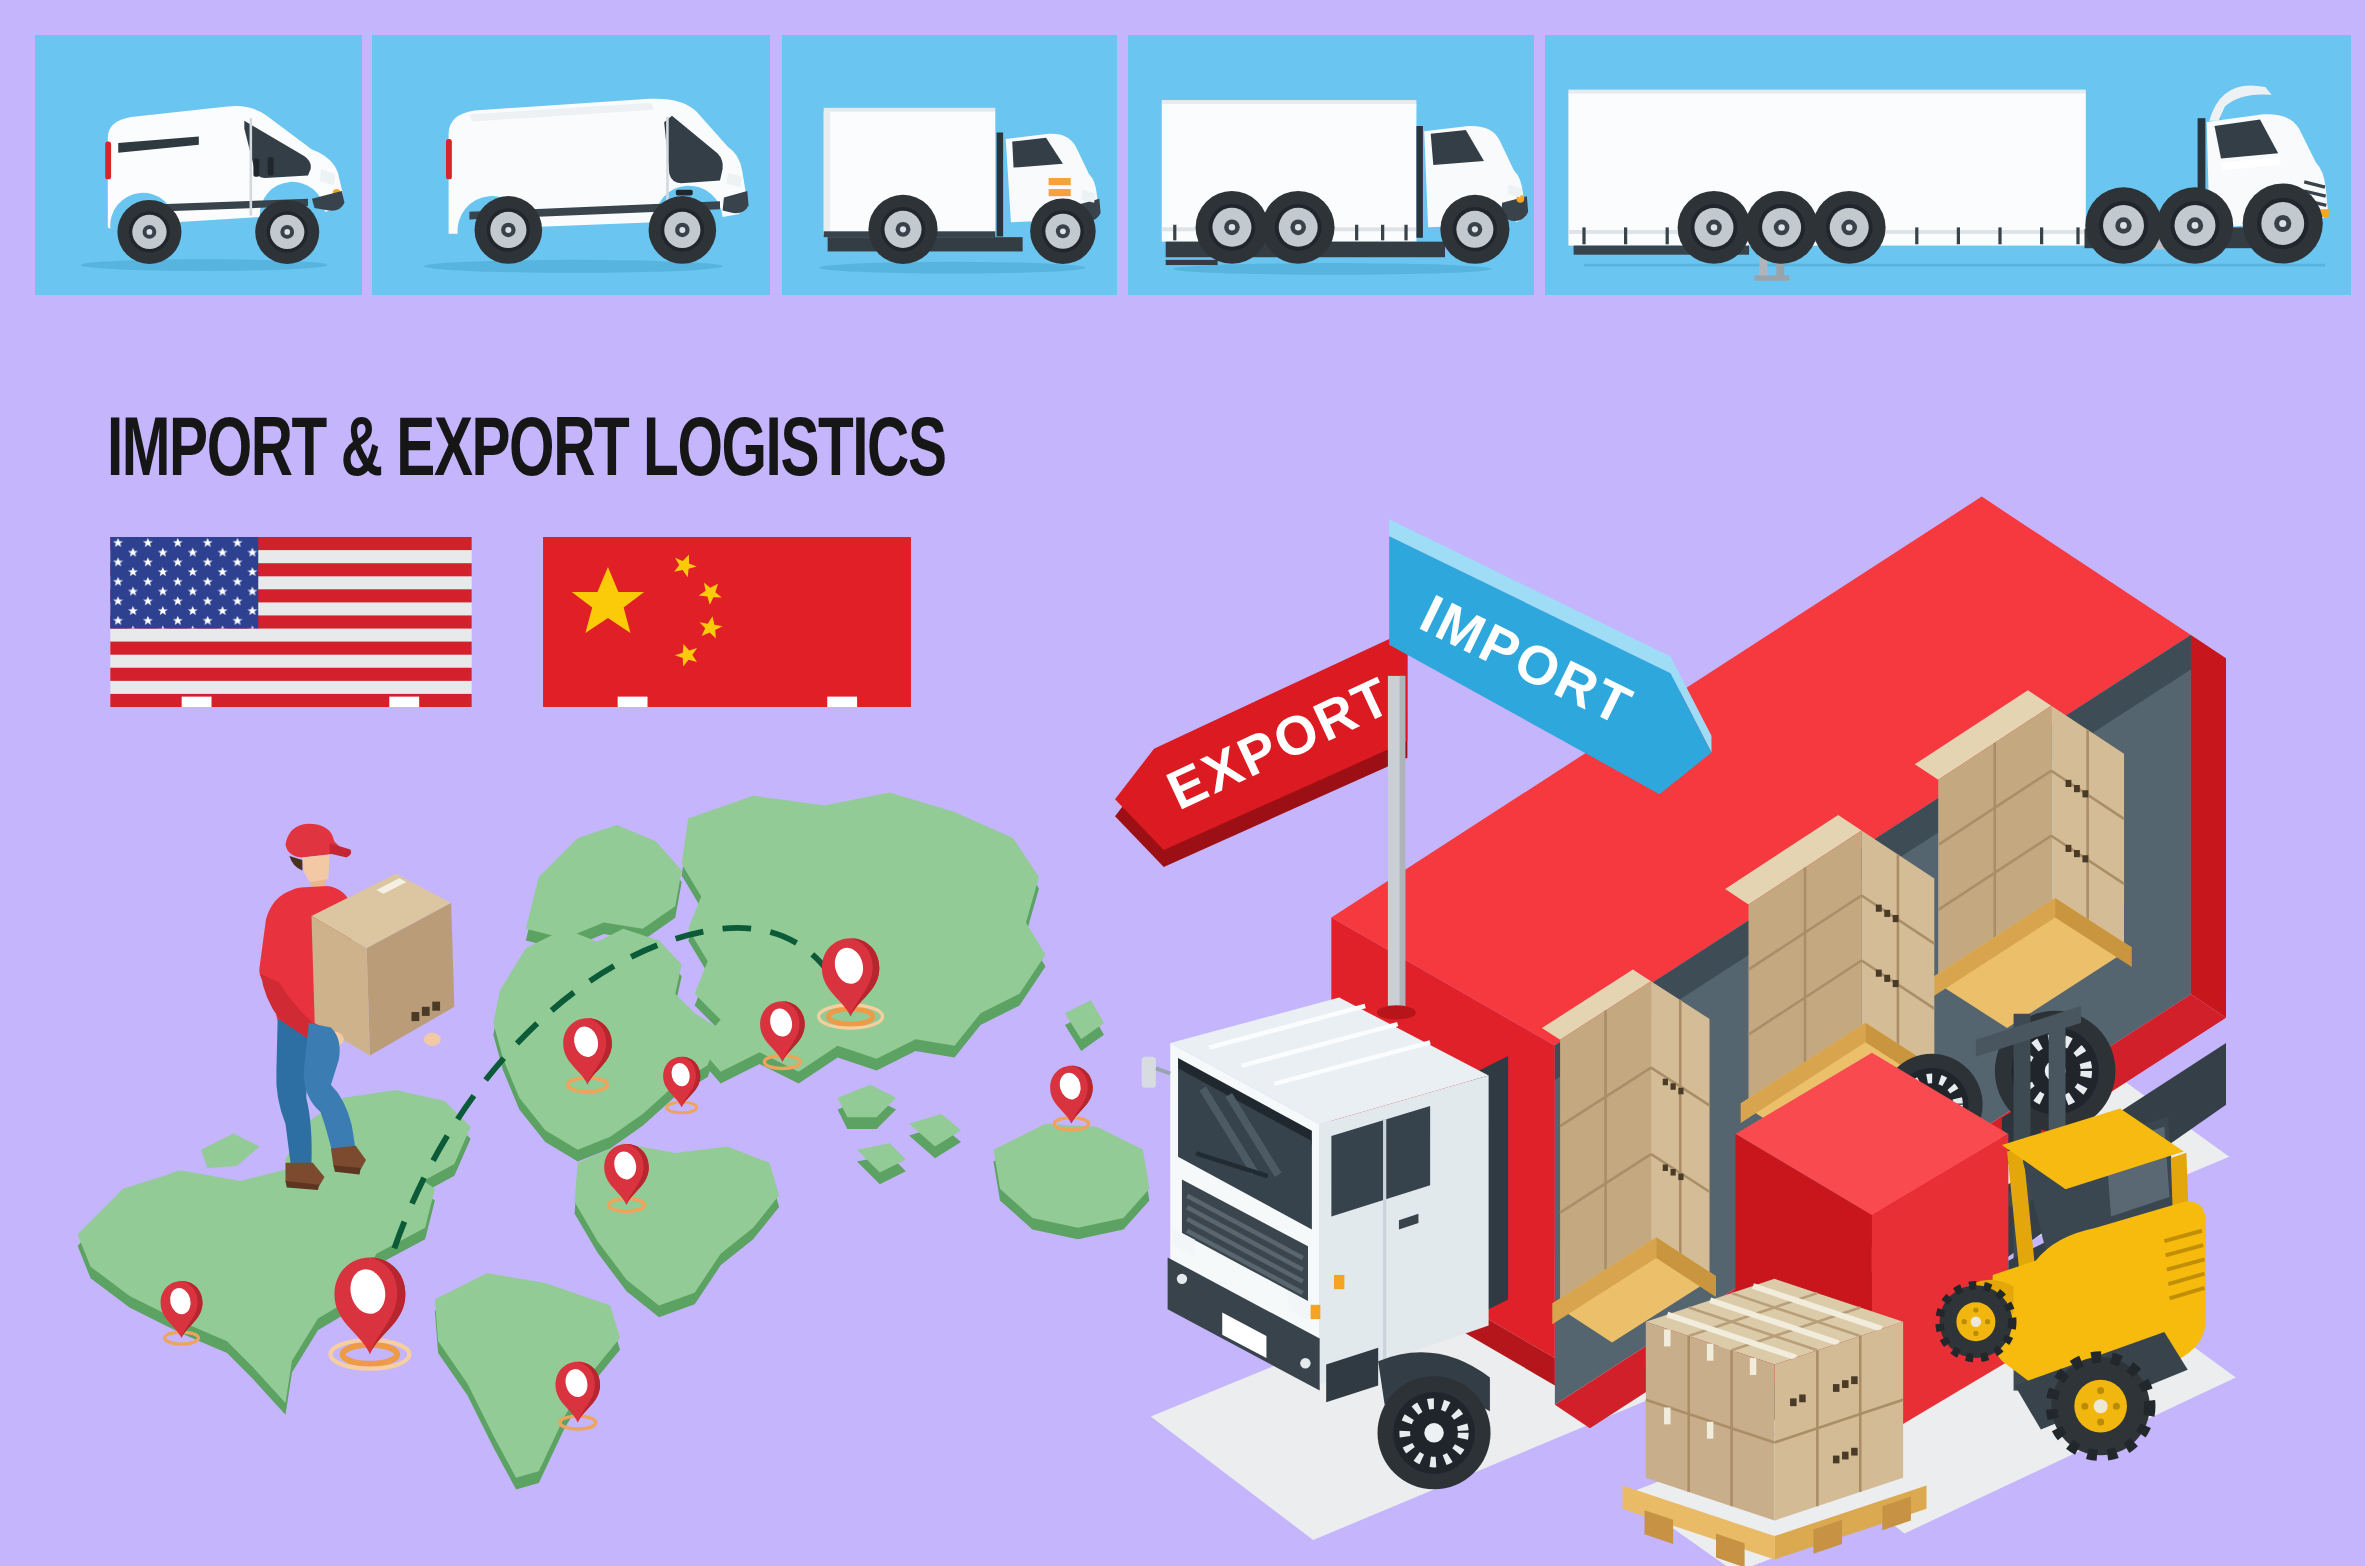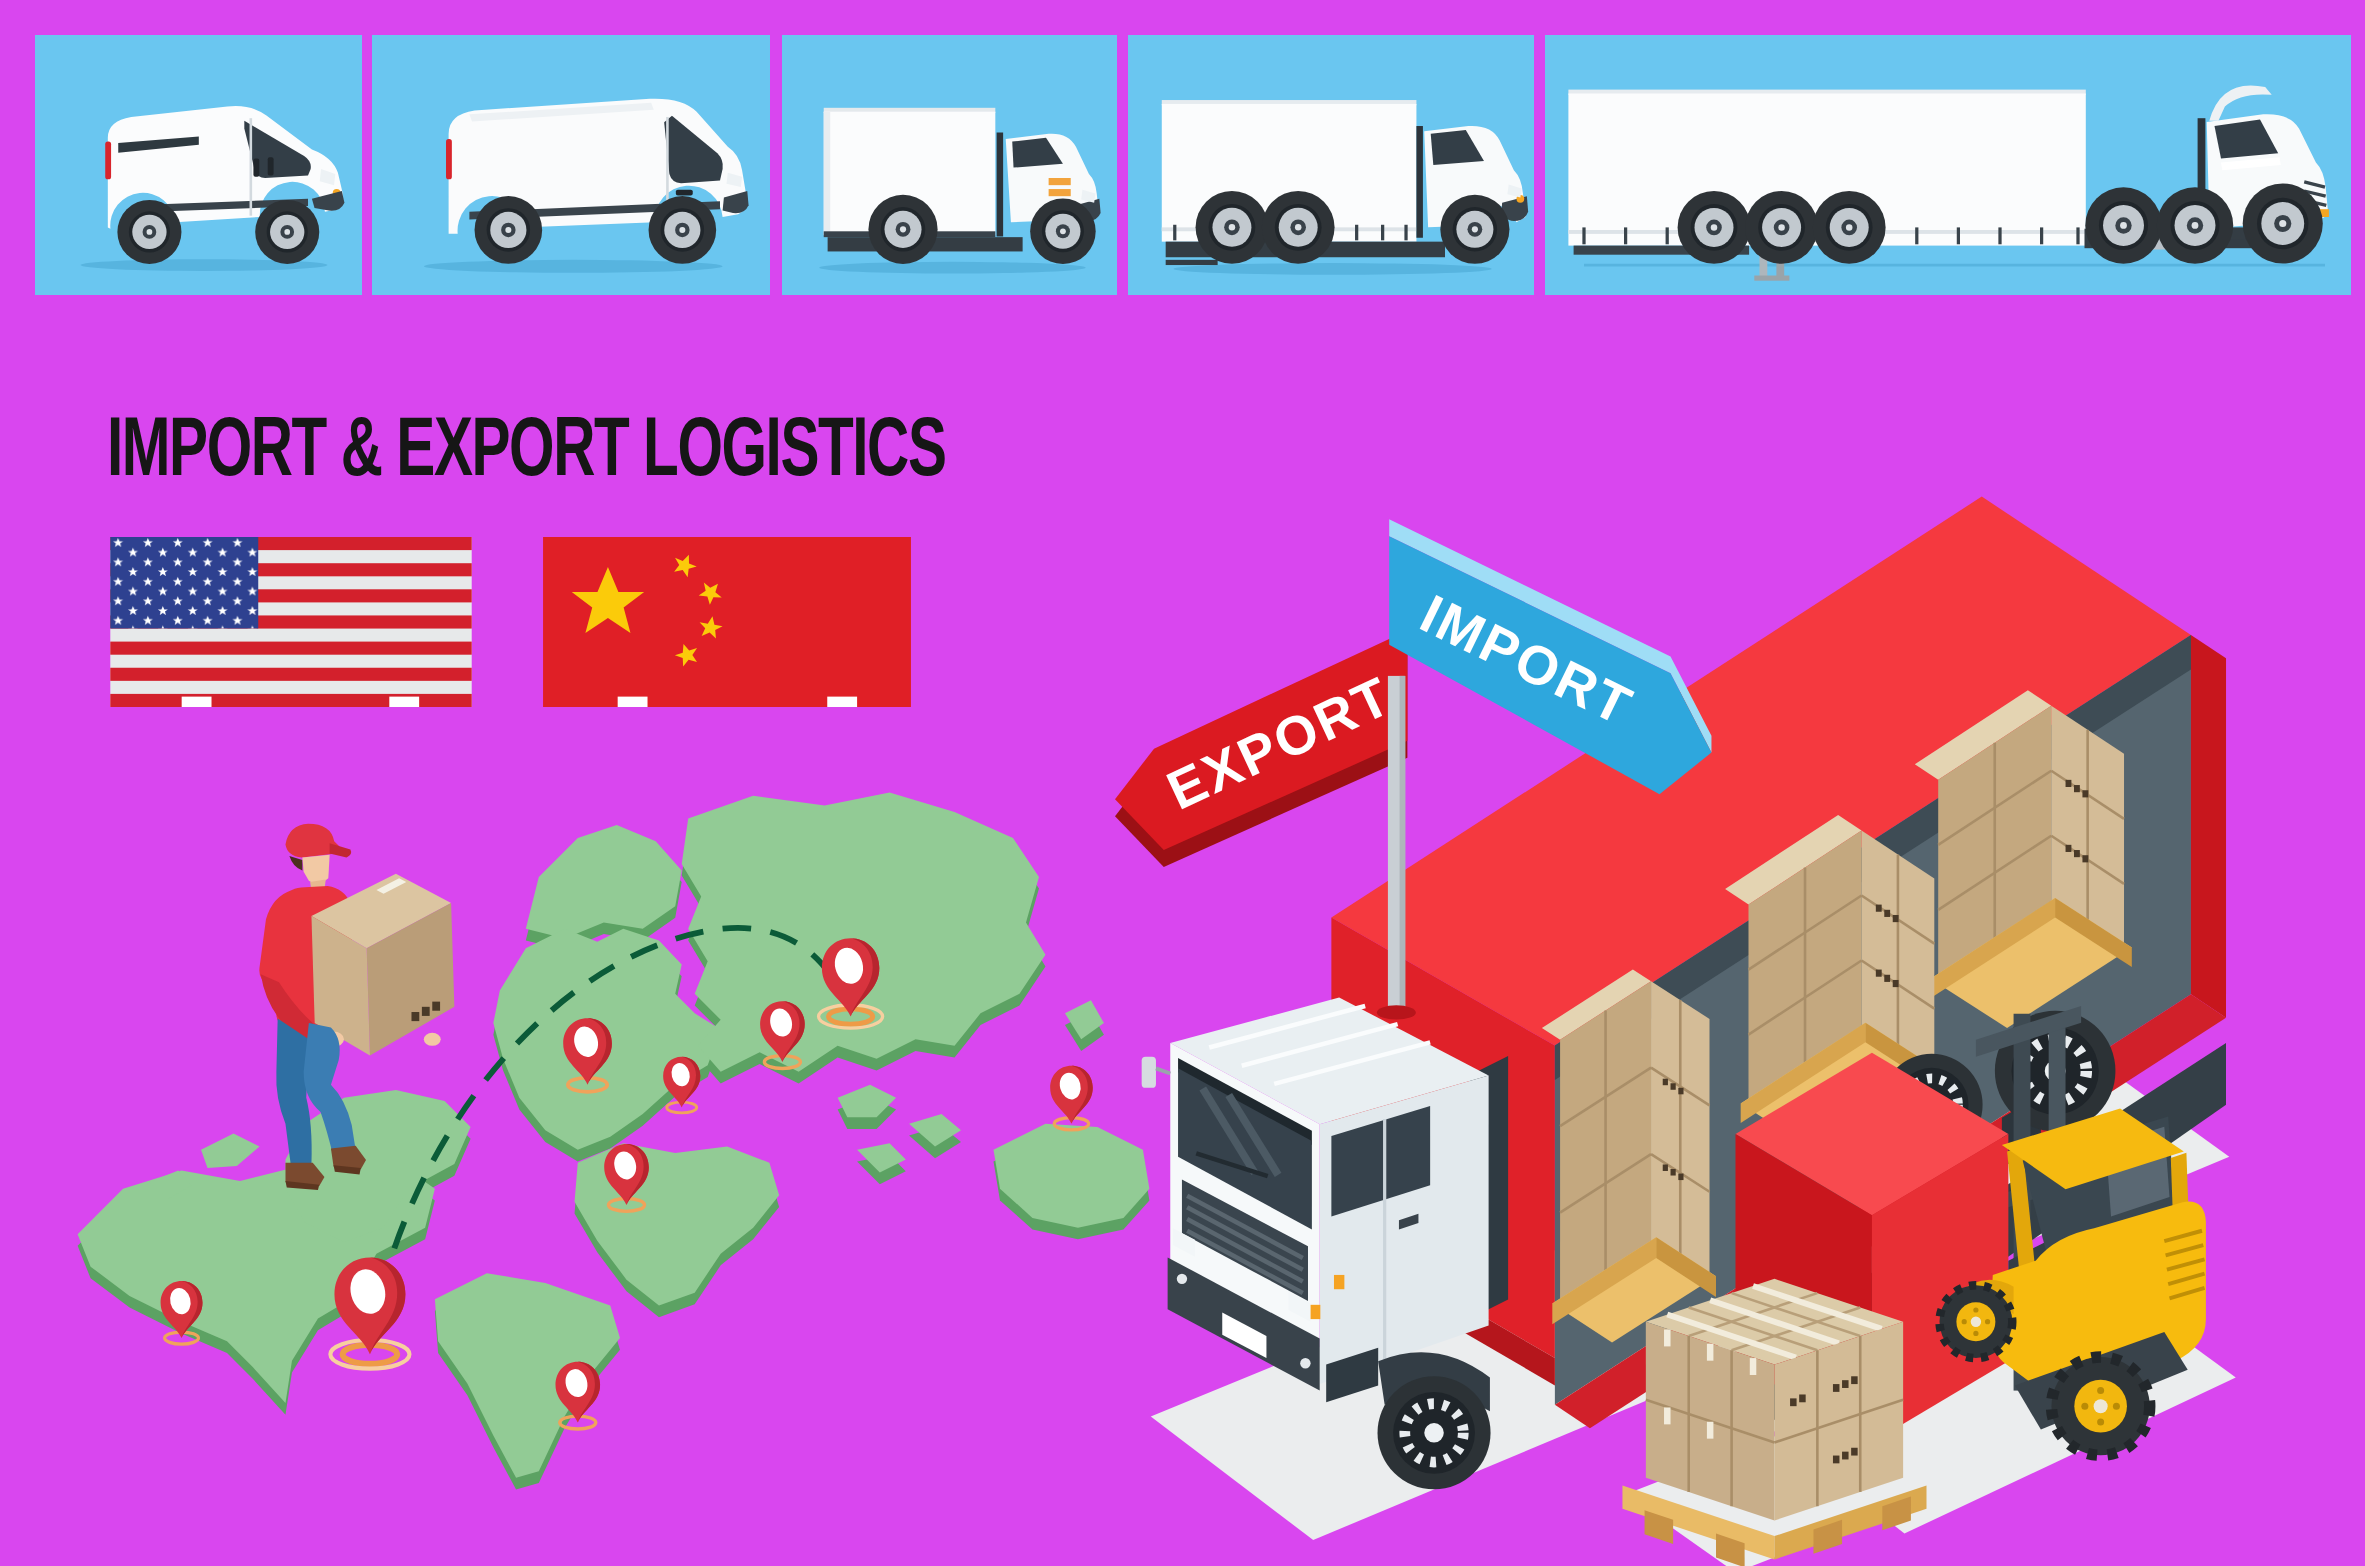--- a/index.html
+++ b/index.html
@@ -1,16 +1,16 @@
 <!DOCTYPE html>
 <html style="font-size:10.4px"><head>
 <meta charset="utf-8">
 <style>
   html,body{margin:0;padding:0;background:#ffffff;}
-  #stage{position:relative;width:2366px;height:1566px;background:#d946ef;overflow:hidden;
+  #stage{position:relative;width:2366px;height:1566px;background:#c4b5fd;overflow:hidden;
          font-family:"Liberation Sans",sans-serif;text-decoration:underline;}
   .panel{position:absolute;top:35px;height:260px;background:#6AC6F0;}
   .panel svg{position:absolute;left:0;top:0;}
   #title{position:absolute;left:107px;top:398px;font-size:77px;font-weight:800;color:#161616;
          letter-spacing:-1.9px;white-space:nowrap;transform:scaleX(0.76) scaleY(1.08);transform-origin:left top;}
   .flag{position:absolute;top:537px;}
   .abs{position:absolute;}
   svg text.signtxt{font-family:"Liberation Sans",sans-serif;font-weight:700;fill:#ffffff;letter-spacing:4px;}
 </style>
 </head>

